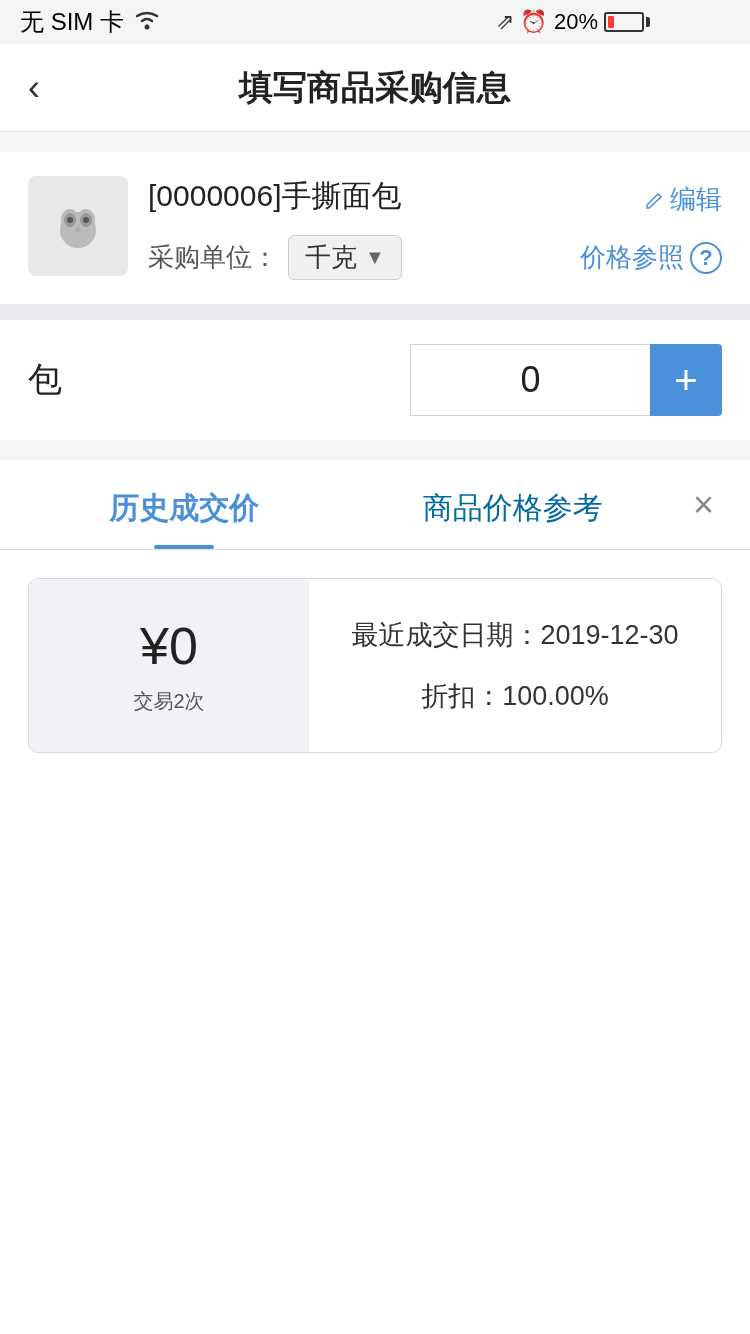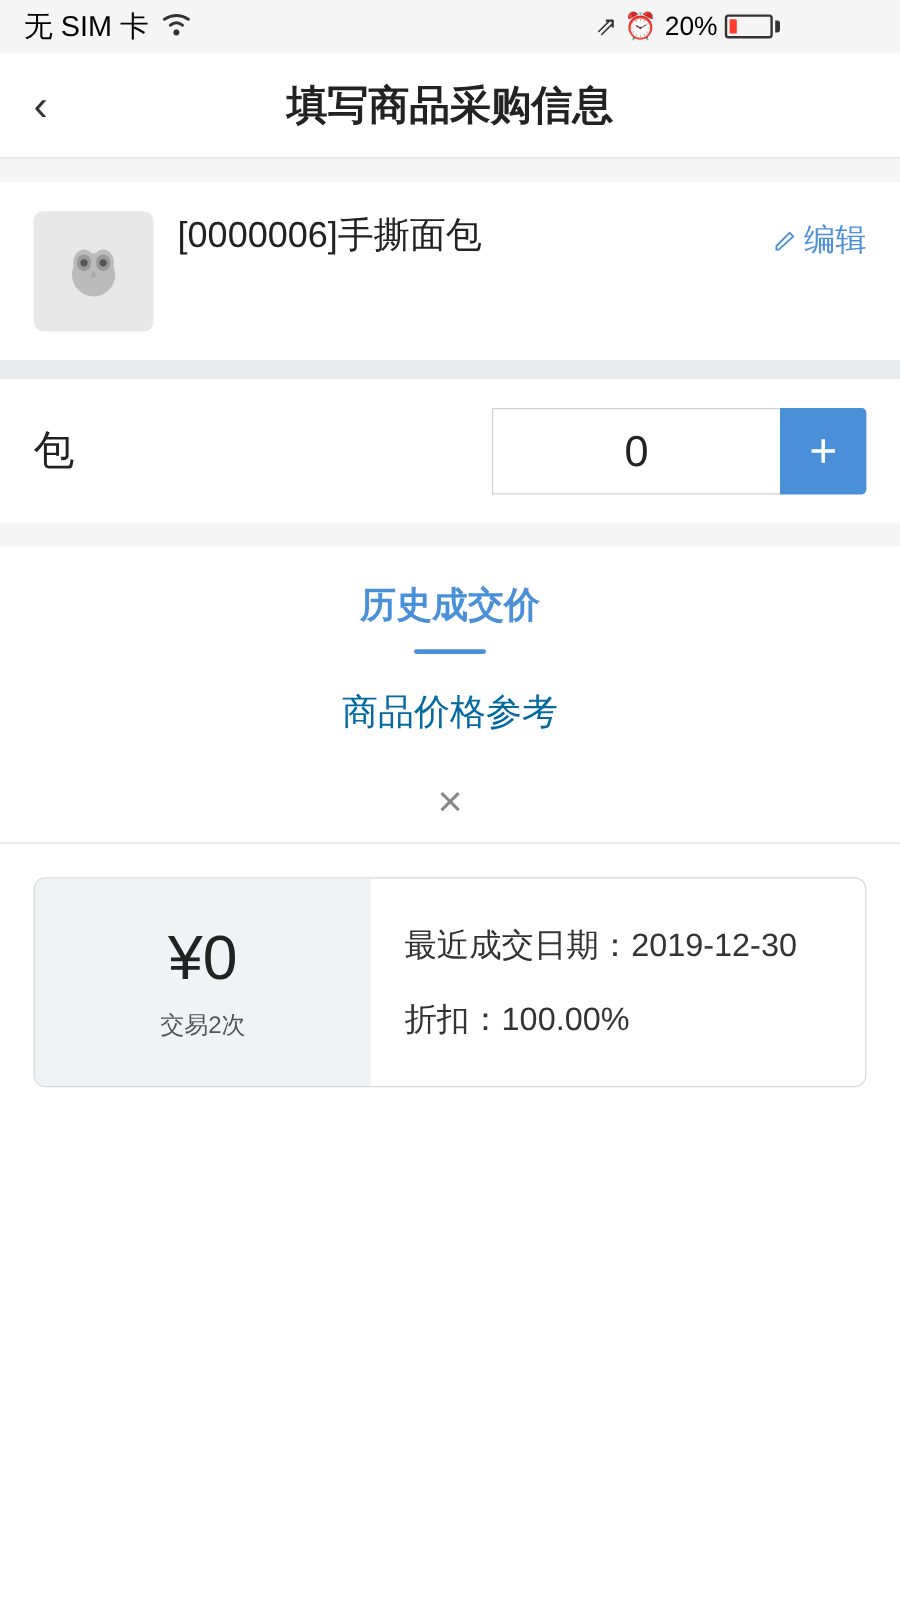--- a/index.html
+++ b/index.html
@@ -245,23 +245,22 @@
 
     
     .tabs-panel {
       background: #ffffff;
       margin-top: 20px;
     }
     .tabs-header {
       display: flex;
       align-items: center;
       border-bottom: 1px solid #e0e0e0;
-      padding: 0 8px;
+      padding: 0 20px;
       position: relative;
-      flex-direction: column;
     }
     .tab-item {
       flex: 1;
       text-align: center;
       padding: 28px 0 20px;
       font-size: 30px;
       color: #0369a1;
       cursor: pointer;
       position: relative;
     }
@@ -318,20 +317,21 @@
       font-size: 20px;
       color: #555;
     }
     .price-card-right {
       flex: 1;
       padding: 36px 28px;
       display: flex;
       flex-direction: column;
       gap: 20px;
       justify-content: center;
+      align-items: center;
     }
     .price-detail-row {
       font-size: 27px;
       color: #333;
       line-height: 1.5;
     }
 
     
     .page-bg {
       flex: 1;
@@ -391,20 +391,33 @@
   <div class="product-info">
     <div class="product-header">
       <span class="product-name">[0000006]手撕面包</span>
       <span class="edit-link">
         <svg width="22" height="22" viewBox="0 0 22 22" fill="none" style="vertical-align:middle;">
           <path d="M3 16L14 5l3 3L5 19H3v-3z" stroke="#4a90d9" stroke-width="1.5" fill="none"></path>
         </svg>
         <span>编辑</span>
       </span>
     </div>
+    <div class="purchase-row">
+      <div style="display:flex;align-items:center;">
+        <span class="purchase-unit-label">采购单位：</span>
+        <span class="unit-selector">
+          <span>千克</span>
+          <span style="font-size:20px; color:#666;">▼</span>
+        </span>
+      </div>
+      <div class="price-ref">
+        <span>价格参照</span>
+        <span class="price-ref-help">?</span>
+      </div>
+    </div>
   </div>
 </div>
 
 <div class="divider-gray"></div>
 
 <div class="quantity-row">
   <div class="quantity-label-block">
     <span class="quantity-unit-text">包</span>
   </div>
   <div class="quantity-input-block">

